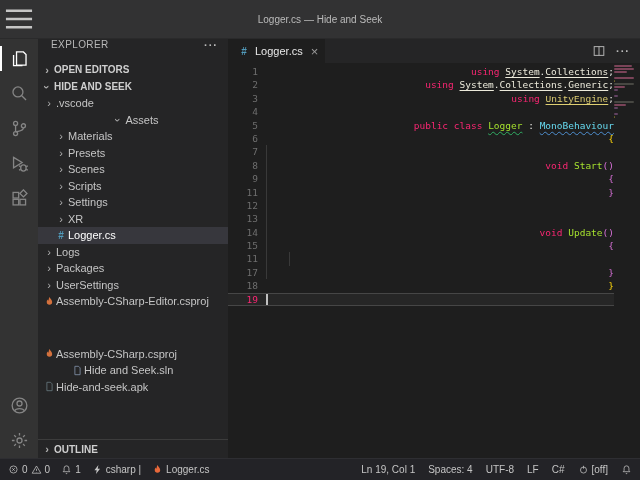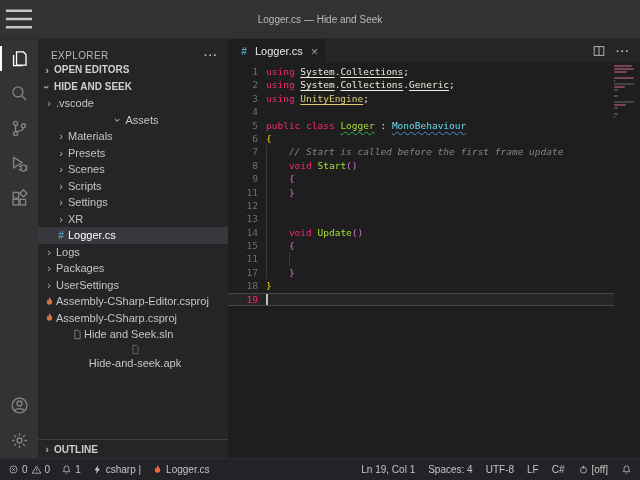--- a/index.html
+++ b/index.html
@@ -22,47 +22,47 @@
 
   
   .activitybar { width:38px; background:#333333; display:flex; flex-direction:column; align-items:center; padding-top:2px; }
   .ab-item { width:38px; height:35px; display:flex; align-items:center; justify-content:center; color:#858585; position:relative; cursor:pointer; }
   .ab-item.active { color:#ffffff; }
   .ab-item.active::before { content:''; position:absolute; left:0; top:5px; bottom:5px; width:2px; background:#ffffff; }
   .ab-spacer { flex:1; }
 
   
   .sidebar { width:190px; background:#252526; display:flex; flex-direction:column; font-size:11px; overflow:hidden; }
-  .sb-header { flex:0 0 22px; display:flex; align-items:flex-end; justify-content:space-between; padding:0 10px 0 13px; font-size:10px; color:#b8b8b8; letter-spacing:.4px; }
+  .sb-header { flex:0 0 22px; display:flex; align-items:flex-start; justify-content:space-between; padding:0 10px 0 13px; font-size:10px; color:#b8b8b8; letter-spacing:.4px; }
   .sb-section { flex:0 0 17px; display:flex; align-items:center; font-weight:bold; font-size:10px; color:#cfcfcf; padding-left:2px; cursor:pointer; }
   #tree { flex:0 0 auto; }
   .row { height:16.5px; display:flex; align-items:center; color:#c5c5c5; cursor:pointer; white-space:nowrap; }
   .row.selected { background:#37373d; color:#ffffff; }
   .sb-outline { margin-top:auto; border-top:1px solid #3c3c3c; flex:0 0 19px; display:flex; align-items:center; font-weight:bold; font-size:10px; color:#cfcfcf; padding-left:2px; cursor:pointer; }
 
   
   .editor { flex:1; display:flex; flex-direction:column; background:#1e1e1e; min-width:0; }
   .tabbar { flex:0 0 24px; background:#252526; display:flex; align-items:stretch; }
   .tab { display:flex; align-items:center; gap:4px; padding:0 7px 0 9px; background:#1e1e1e; color:#e8e8e8; font-size:11px; cursor:pointer; }
   .tab-close { color:#9a9a9a; margin-left:4px; }
   .tab-actions { margin-left:auto; display:flex; align-items:center; gap:10px; padding-right:10px; color:#b5b5b5; }
 
   .code-wrap { flex:1; position:relative; font-family:"DejaVu Sans Mono", monospace; font-size:9.5px; }
   #code { position:absolute; inset:2px 26px 0 0; }
   .cl { height:13.4px; line-height:13.4px; display:flex; white-space:pre; position:relative; }
   .cl.cur { background:rgba(255,255,255,.04); box-shadow: inset 0 1px 0 #464646, inset 0 -1px 0 #464646; }
   .cl.cur .ln { color:#f92672; }
   .ln { flex:0 0 30px; width:30px; text-align:right; color:#6e6e6e; }
-  .lc { flex:1; padding-left:8px; position:relative; }
+  .lc { flex:1; padding-left:8px; position:relative;text-align:right; }
   .g { position:absolute; top:0; bottom:0; border-left:1px solid #393939; }
   .cursor { position:absolute; left:8px; top:1px; bottom:1px; width:1.5px; background:#c0c0c0; }
 
   .tk.k   { color:#f92672; }
   .tk.ns  { color:#eceadb; text-decoration:underline; text-underline-offset:2px; text-decoration-thickness:1px; }
-  .tk.nsy { color:#dfcf72; text-decoration:underline; text-underline-offset:2px; text-decoration-thickness:1px; }
+  .tk.nsy { color:#dfcf72; text-decoration:underline; text-underline-offset:2px; text-decoration-thickness:1px;font-family:Liberation Mono, monospace; }
   .tk.w   { color:#e8e8e3; }
   .tk.cls { color:#a6e22e; text-decoration:underline wavy #2faf64; text-decoration-thickness:1px; text-underline-offset:2px; }
   .tk.typ { color:#66d9ef; text-decoration:underline wavy #4e8fd0; text-decoration-thickness:1px; text-underline-offset:2px; }
   .tk.fn  { color:#a6e22e; }
   .tk.cm  { color:#85857a; font-style:italic; }
   .tk.b1  { color:#ffd70b; }
   .tk.b2  { color:#d670d6; }
 
   #minimap { position:absolute; right:4px; top:2px; width:22px; }
   .mm { height:2px; margin-bottom:1px; border-radius:1px; opacity:.6; }
@@ -271,37 +271,37 @@
             <span class="label">UserSettings</span>
           </div>
           <div class="row" style="padding-left: 4px;">
             <span class="fic fi-csproj">
               <svg viewBox="0 0 16 16">
                 <path class="f" d="M8.3 1.4c.3 2.7 3.6 4.1 3.6 7.2a3.95 3.95 0 01-7.9 0c0-1.7.9-2.6 1.8-3.4.1.7.4 1.2 1 1.6-.3-2 .4-4 1.5-5.4z"></path>
               </svg>
             </span>
             <span class="label">Assembly-CSharp-Editor.csproj</span>
           </div>
-          <div class="row" style="padding-left: 4px;">
+          <div class="row" style="padding-left: 4px; margin-top: 36px;">
             <span class="fic fi-csproj">
               <svg viewBox="0 0 16 16">
                 <path class="f" d="M8.3 1.4c.3 2.7 3.6 4.1 3.6 7.2a3.95 3.95 0 01-7.9 0c0-1.7.9-2.6 1.8-3.4.1.7.4 1.2 1 1.6-.3-2 .4-4 1.5-5.4z"></path>
               </svg>
             </span>
             <span class="label">Assembly-CSharp.csproj</span>
           </div>
           <div class="row" style="padding-left: 4px; margin-left: 28px;">
             <span class="fic fi-sln">
               <svg viewBox="0 0 16 16">
                 <path d="M4.2 1.9h5.3l2.3 2.3v9.9H4.2z"></path>
               </svg>
             </span>
             <span class="label">Hide and Seek.sln</span>
           </div>
-          <div class="row" style="padding-left: 4px; flex-direction: column;">
+          <div class="row" style="padding-left: 4px;">
             <span class="fic fi-apk">
               <svg viewBox="0 0 16 16">
                 <path d="M4.2 1.9h5.3l2.3 2.3v9.9H4.2z"></path>
               </svg>
             </span>
             <span class="label">Hide-and-seek.apk</span>
           </div>
         </div>
       <div class="sb-outline">
         <span class="ic">
@@ -335,21 +335,21 @@
         </div>
       </div>
       <div class="code-wrap">
         <div id="code">
             <div class="cl"><span class="ln">1</span><span class="lc"><span class="tk k">using </span><span class="tk ns">System</span><span class="tk w">.</span><span class="tk ns">Collections</span><span class="tk w">;</span></span></div>
             <div class="cl"><span class="ln">2</span><span class="lc"><span class="tk k">using </span><span class="tk ns">System</span><span class="tk w">.</span><span class="tk ns">Collections</span><span class="tk w">.</span><span class="tk ns">Generic</span><span class="tk w">;</span></span></div>
             <div class="cl"><span class="ln">3</span><span class="lc"><span class="tk k">using </span><span class="tk nsy">UnityEngine</span><span class="tk w">;</span></span></div>
             <div class="cl"><span class="ln">4</span><span class="lc"></span></div>
             <div class="cl"><span class="ln">5</span><span class="lc"><span class="tk k">public </span><span class="tk k">class </span><span class="tk cls">Logger</span><span class="tk w"> : </span><span class="tk typ">MonoBehaviour</span></span></div>
             <div class="cl"><span class="ln">6</span><span class="lc"><span class="tk b1">{</span></span></div>
-            <div class="cl"><span class="ln">7</span><span class="lc"><span class="g" style="left: 8px;"></span><span class="tk w">    </span><span class="tk cm">// Start is called before the first frame update</span></span></div>
+            <div class="cl"><span class="ln">7</span><span class="lc"><span class="g" style="left: 8px;"></span><span class="tk w">    </span></span></div>
             <div class="cl"><span class="ln">8</span><span class="lc"><span class="g" style="left: 8px;"></span><span class="tk w">    </span><span class="tk k">void </span><span class="tk fn">Start</span><span class="tk b2">()</span></span></div>
             <div class="cl"><span class="ln">9</span><span class="lc"><span class="g" style="left: 8px;"></span><span class="tk w">    </span><span class="tk b2">{</span></span></div>
             <div class="cl"><span class="ln">11</span><span class="lc"><span class="g" style="left: 8px;"></span><span class="tk w">    </span><span class="tk b2">}</span></span></div>
             <div class="cl"><span class="ln">12</span><span class="lc"><span class="g" style="left: 8px;"></span></span></div>
             <div class="cl"><span class="ln">13</span><span class="lc"><span class="g" style="left: 8px;"></span><span class="tk w">    </span></span></div>
             <div class="cl"><span class="ln">14</span><span class="lc"><span class="g" style="left: 8px;"></span><span class="tk w">    </span><span class="tk k">void </span><span class="tk fn">Update</span><span class="tk b2">()</span></span></div>
             <div class="cl"><span class="ln">15</span><span class="lc"><span class="g" style="left: 8px;"></span><span class="tk w">    </span><span class="tk b2">{</span></span></div>
             <div class="cl"><span class="ln">11</span><span class="lc"><span class="g" style="left: 8px;"></span><span class="g" style="left: 30.88px;"></span></span></div>
             <div class="cl"><span class="ln">17</span><span class="lc"><span class="g" style="left: 8px;"></span><span class="tk w">    </span><span class="tk b2">}</span></span></div>
             <div class="cl"><span class="ln">18</span><span class="lc"><span class="tk b1">}</span></span></div>

